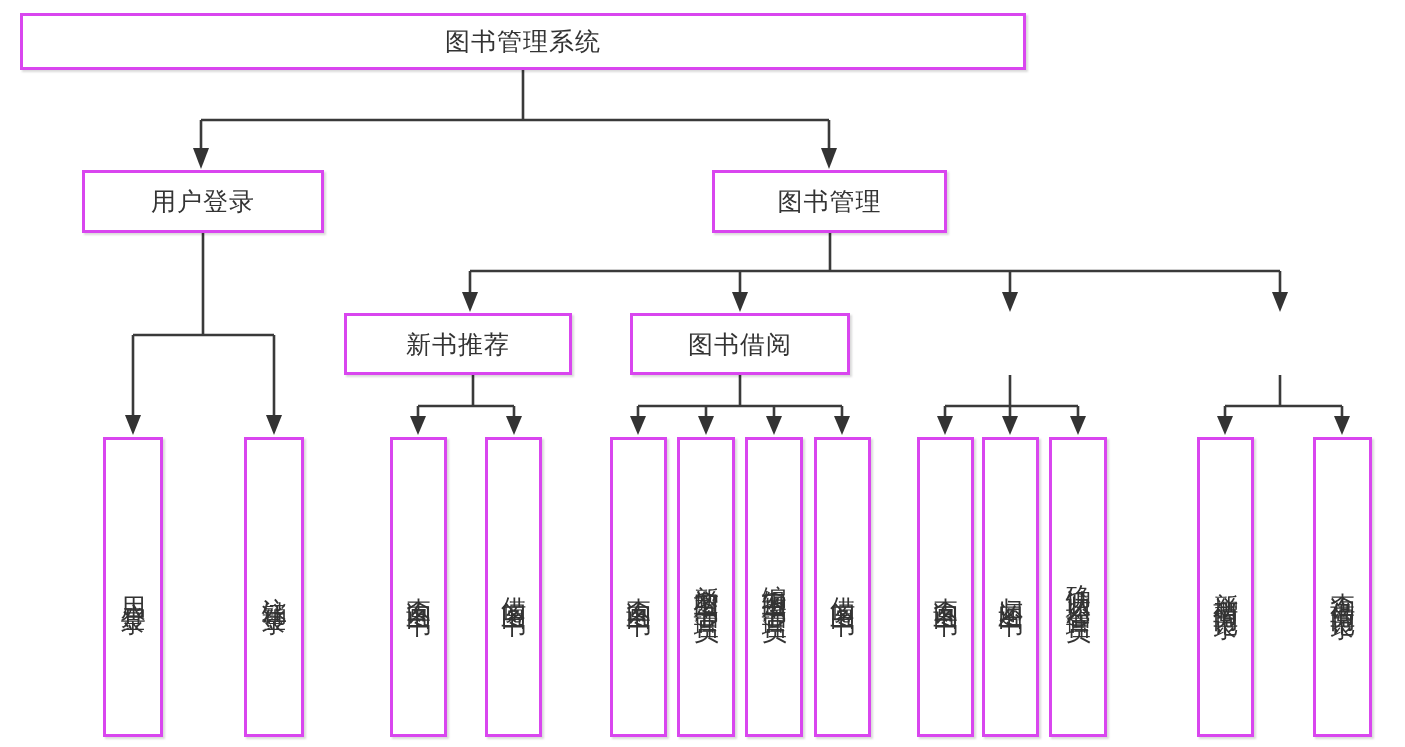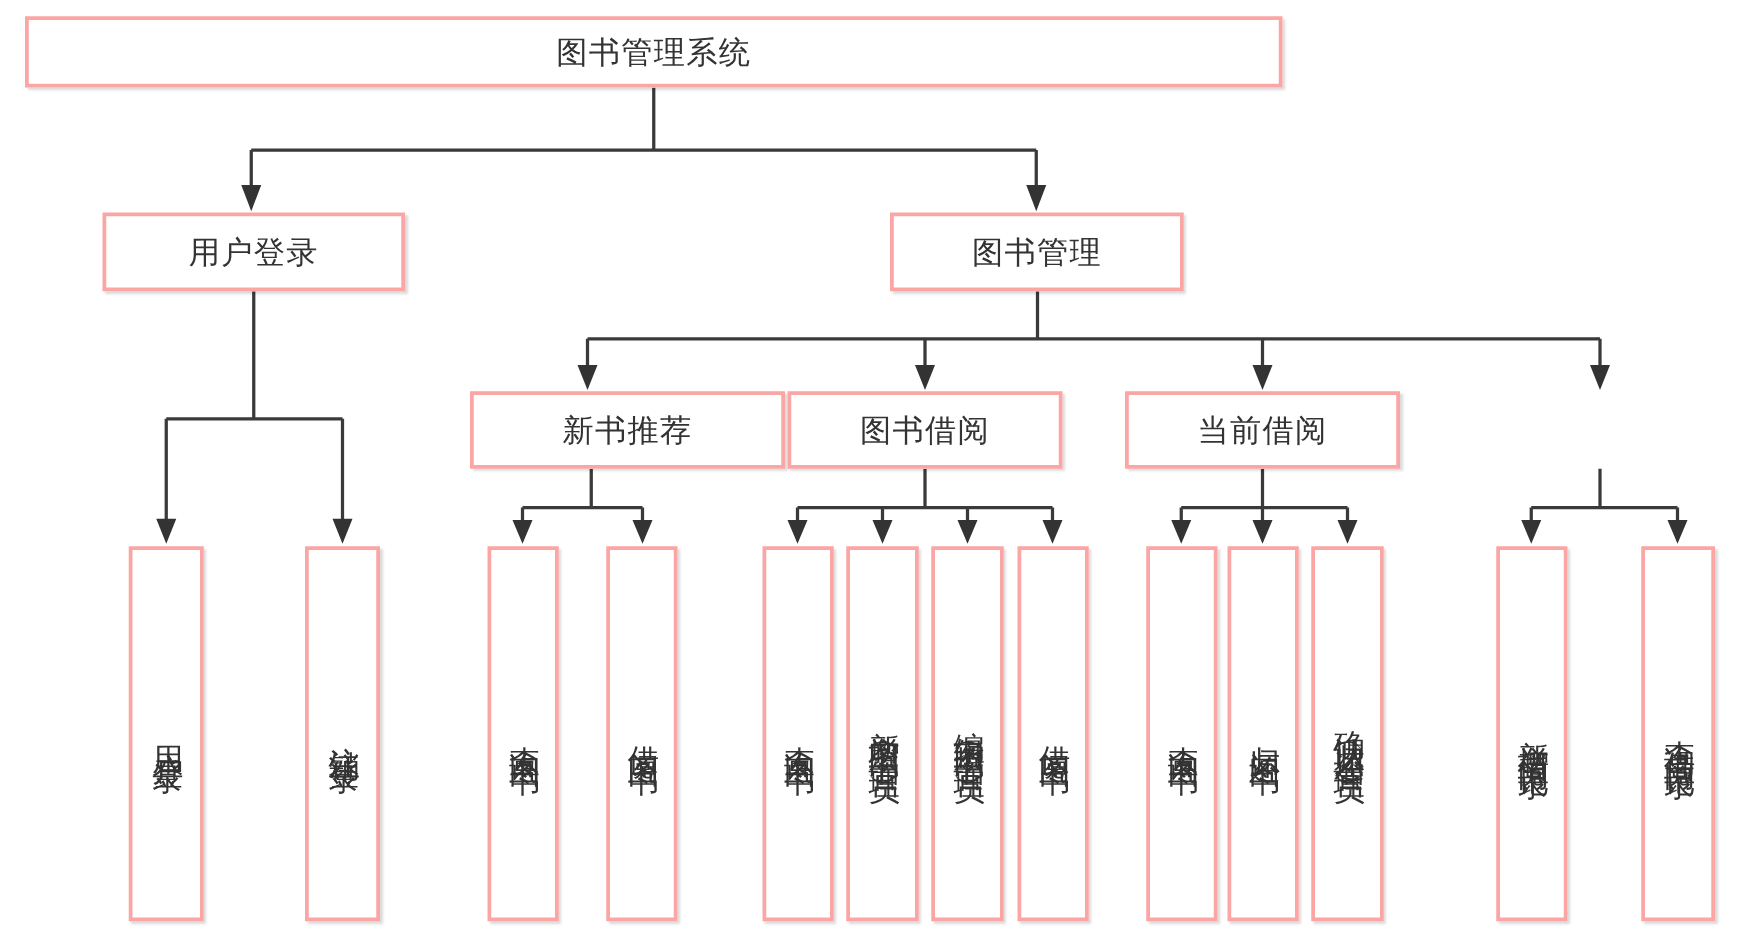--- a/index.html
+++ b/index.html
@@ -3,21 +3,21 @@
 <meta charset="utf-8">
 <style>
   html,body { margin:0; padding:0; background:#fff; }
   .stage {
     position:relative; width:1405px; height:747px; background:#ffffff;
     font-family:"Liberation Sans", sans-serif; overflow:hidden;
   }
   .connectors { position:absolute; left:0; top:0; width:1405px; height:747px; }
   .node {
     position:absolute; box-sizing:border-box;
-    border:3px solid #fca5a5; background:#ffffff;
+    border:3px solid #d946ef; background:#ffffff;
     display:flex; align-items:center; justify-content:center;
     font-size:25px; color:#333333; letter-spacing:1px;
     box-shadow:2px 2px 2px rgba(0,0,0,0.15);
     white-space:nowrap;
   }
   .vnode {
     writing-mode:vertical-rl; text-orientation:mixed;
     font-size:25px; letter-spacing:5px; line-height:1.1;
     white-space:normal;
   }
@@ -65,23 +65,22 @@
       <polygon points="1225,435 1217,416 1233,416"></polygon>
       <polygon points="1342,435 1334,416 1350,416"></polygon>
     </g>
   </svg>
 
   <div class="node" style="left:20px; top:13px; width:1006px; height:57px;">图书管理系统</div>
 
   <div class="node" style="left:82px; top:170px; width:242px; height:63px;">用户登录</div>
   <div class="node" style="left:712px; top:170px; width:235px; height:63px;text-align:right;">图书管理</div>
 
-  <div class="node" style="left:376px; top:313px; width:252px; height:62px;">新书推荐</div>
+  <div class="node" style="left:344px; top:313px; width:228px; height:62px;">新书推荐</div>
   <div class="node" style="left:630px; top:313px; width:220px; height:62px;">图书借阅</div>
-  <div class="node" style="left:900px; top:313px; width:220px; height:62px;">当前借阅</div>
 
   <div class="node vnode" style="left:103px; top:437px; width:60px; height:300px;">用户登录</div>
   <div class="node vnode" style="left:244px; top:437px; width:60px; height:300px;">注销登录</div>
 
   <div class="node vnode" style="left:390px; top:437px; width:57px; height:300px;">查询图书</div>
   <div class="node vnode" style="left:485px; top:437px; width:57px; height:300px;">借阅图书</div>
 
   <div class="node vnode" style="left:610px; top:437px; width:57px; height:300px;">查询图书</div>
   <div class="node vnode" style="left:677px; top:437px; width:58px; height:300px;">新增图书（管理员）</div>
   <div class="node vnode" style="left:745px; top:437px; width:58px; height:300px;">编辑图书（管理员）</div>

